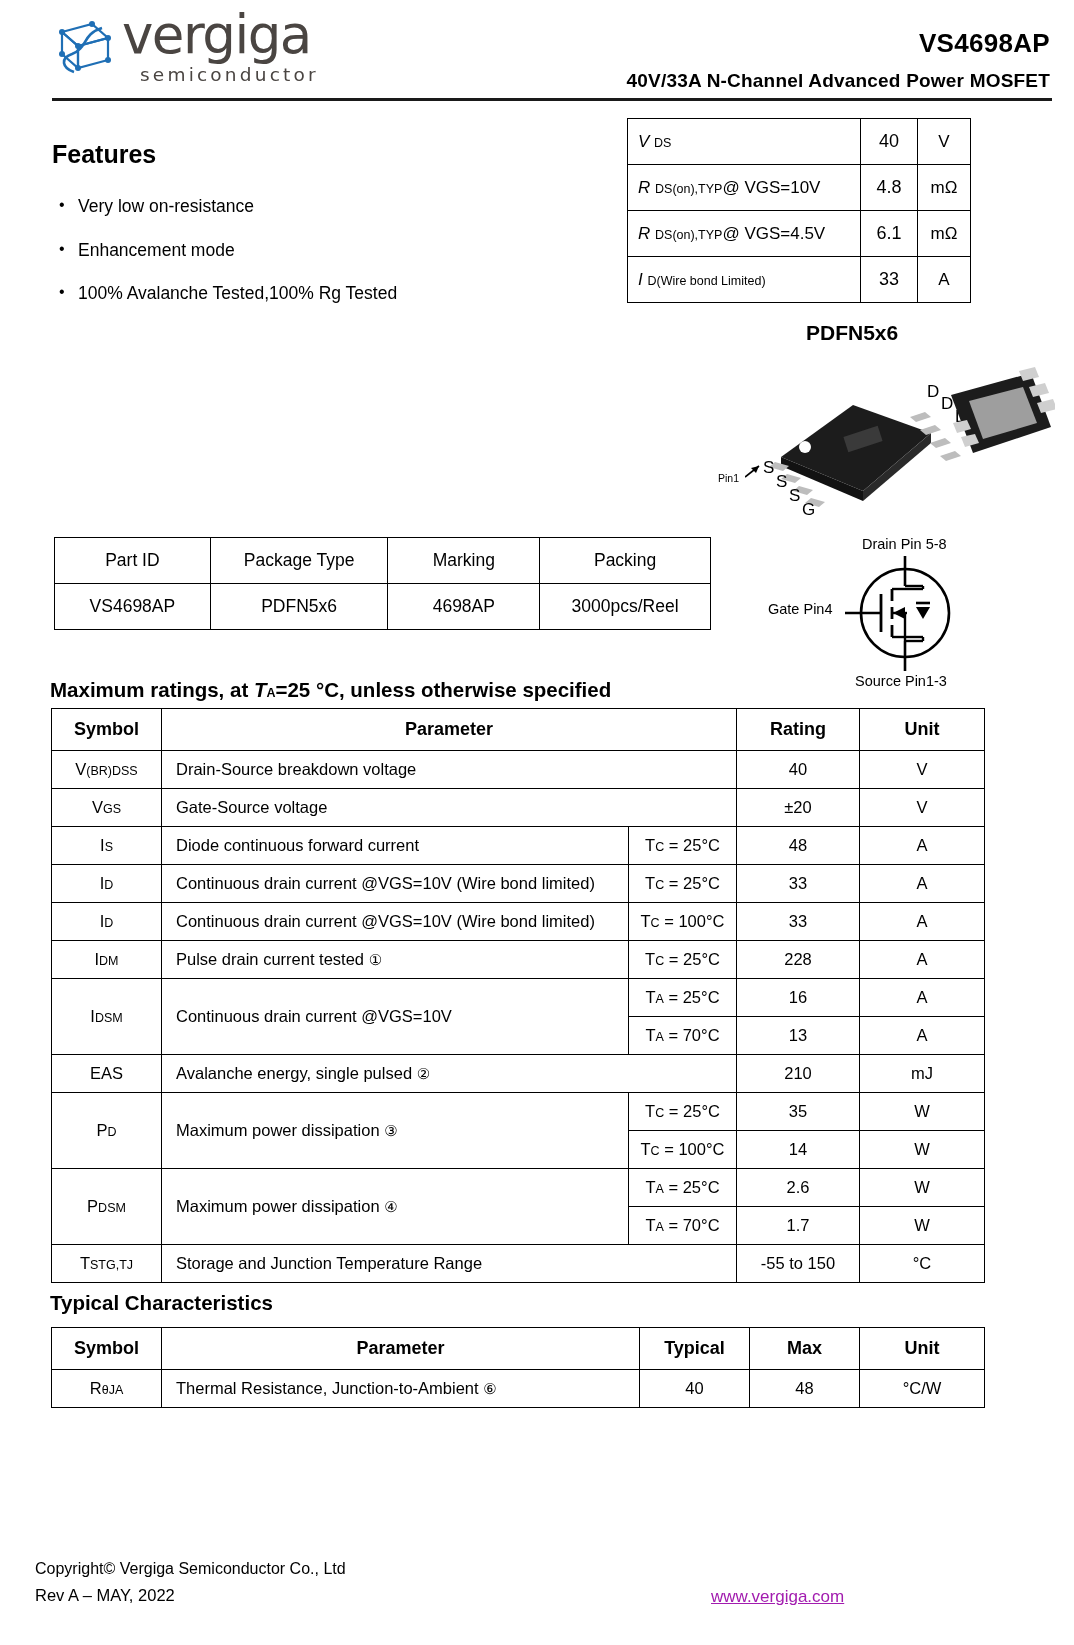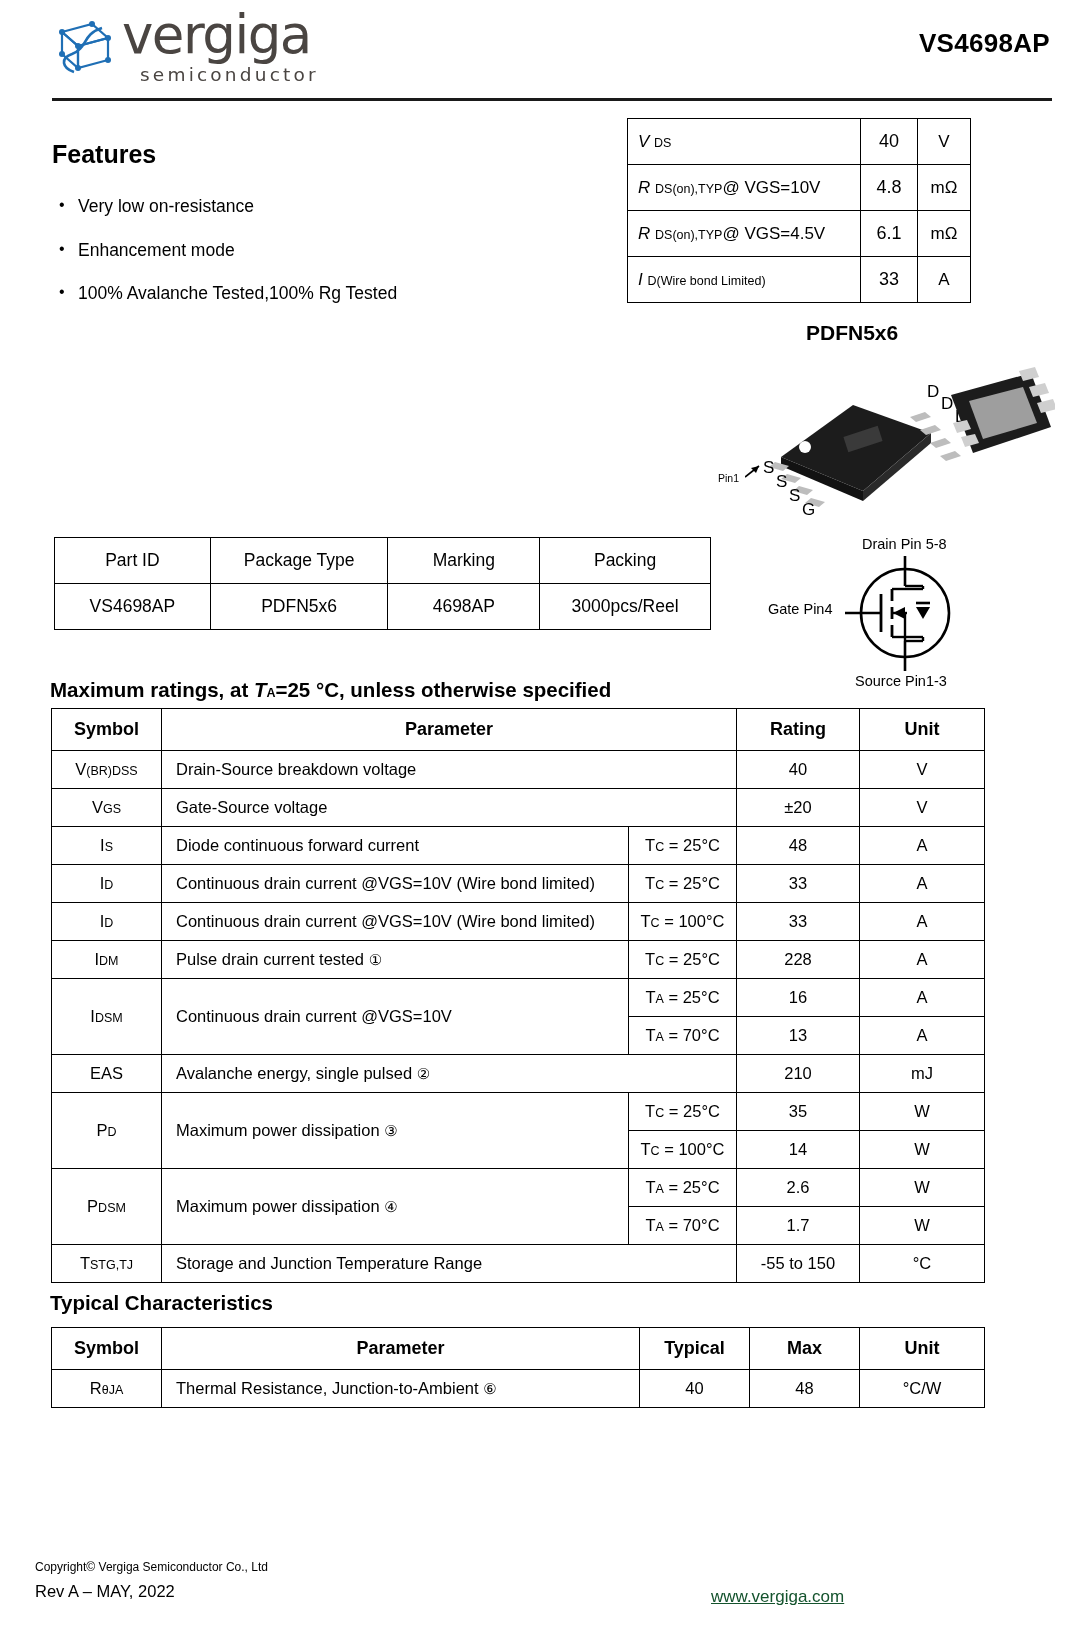--- a/index.html
+++ b/index.html
@@ -85,23 +85,23 @@
   .col-typ { width: 110px; text-align: center; }
   .col-max { width: 110px; text-align: center; }
 
   #max-table { top: 708px; }
   #therm-table { top: 1327px; }
 
   .circ { font-size: 15px; }
 
   
   .footer { position: absolute; left: 35px; top: 1560px; width: 1010px; }
-  .f-line1 { font-size: 12px; margin-bottom: 8px; }
+  .f-line1 { font-size: 16px; margin-bottom: 8px; }
   .f-line2 { font-size: 16.5px; }
-  .f-url { position: absolute; left: 676px; top: 27px; font-size: 17px; color: #14532d;
+  .f-url { position: absolute; left: 676px; top: 27px; font-size: 17px; color: #a21caf;
            text-decoration: underline; }
 </style>
 </head>
 <body>
 
 <div class="page">
 
   <div class="header">
     <div class="logo-block">
       <svg class="logo-mark" viewBox="0 0 66 62">
@@ -118,20 +118,21 @@
             <circle cx="26" cy="28" r="3"></circle>
           <circle cx="10" cy="36" r="3"></circle>
             <circle cx="26" cy="50" r="3"></circle>
           <circle cx="56" cy="42" r="3"></circle>
         </g>
       </svg>
       <div class="logo-word">vergiga</div>
       <div class="logo-sub">semiconductor</div>
     </div>
     <div class="hdr-part">VS4698AP</div>
+    <div class="hdr-title">40V/33A  N-Channel  Advanced  Power  MOSFET</div>
     <div class="hdr-rule"></div>
   </div>
 
   <div class="features-title">Features</div>
   <div class="features-list">
     <div class="feat-item">Very low on-resistance</div>
     <div class="feat-item">Enhancement mode</div>
     <div class="feat-item">100% Avalanche Tested,100% Rg Tested</div>
   </div>
 

